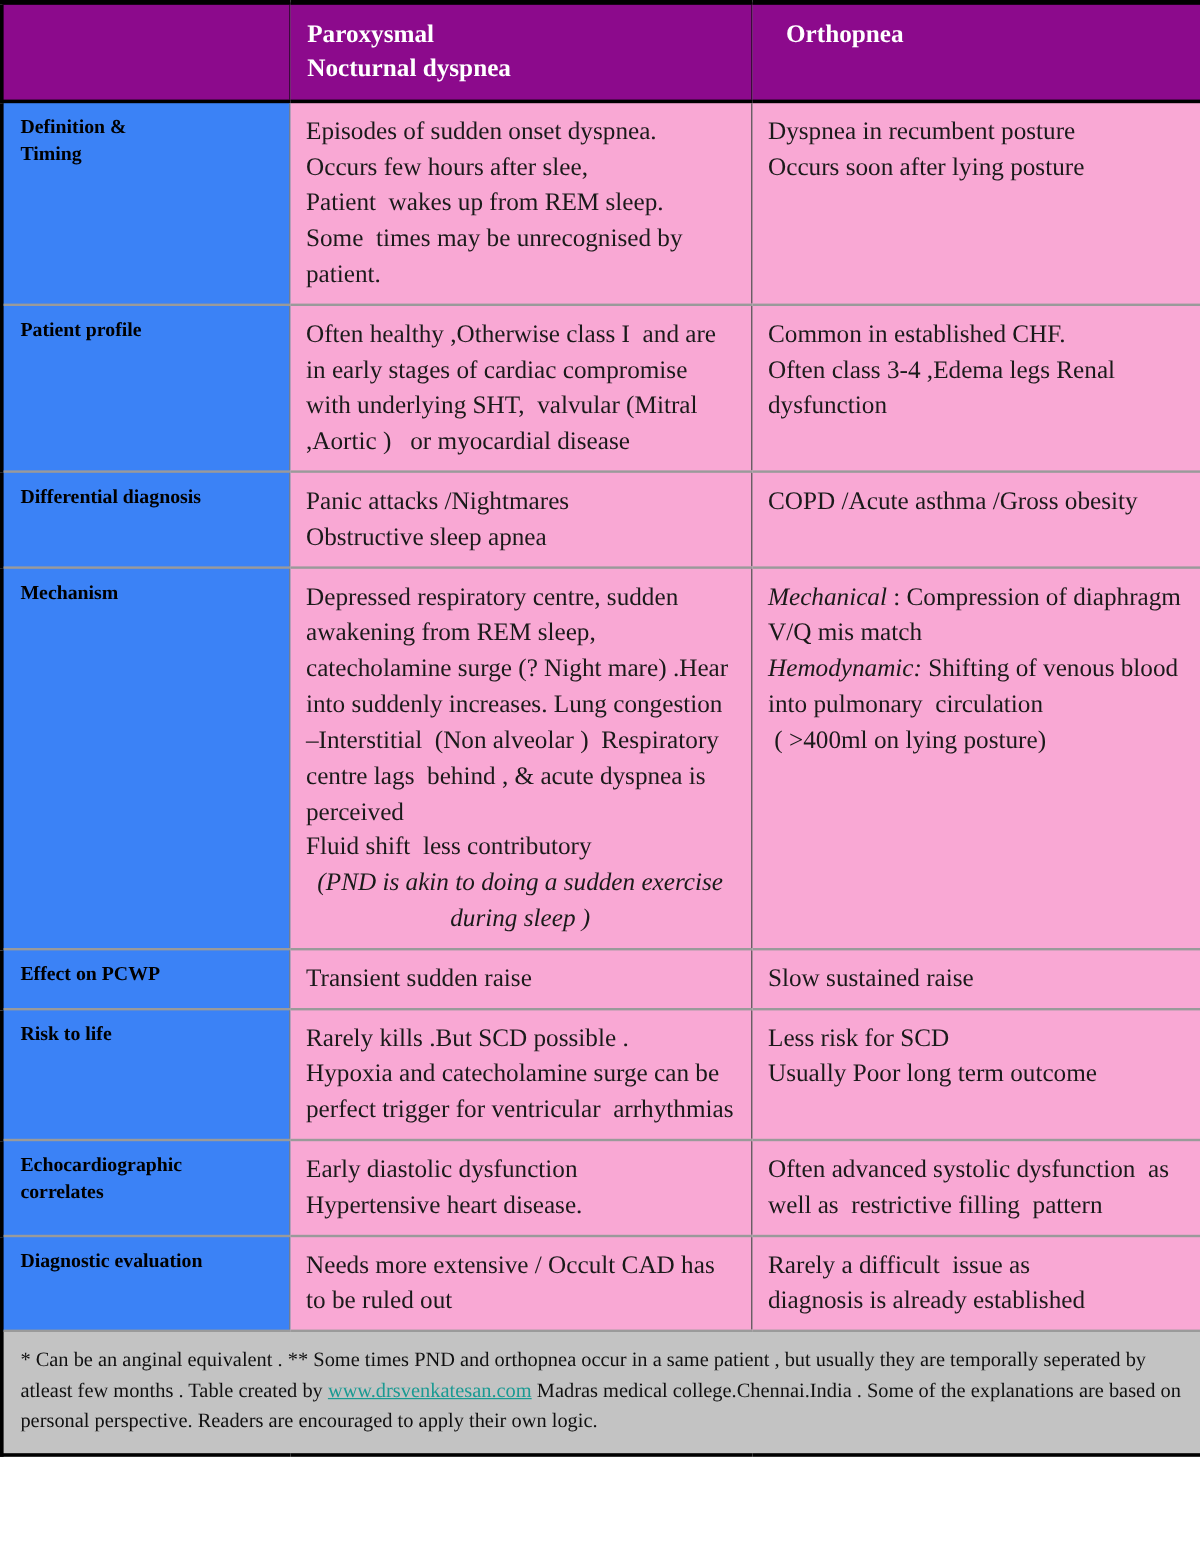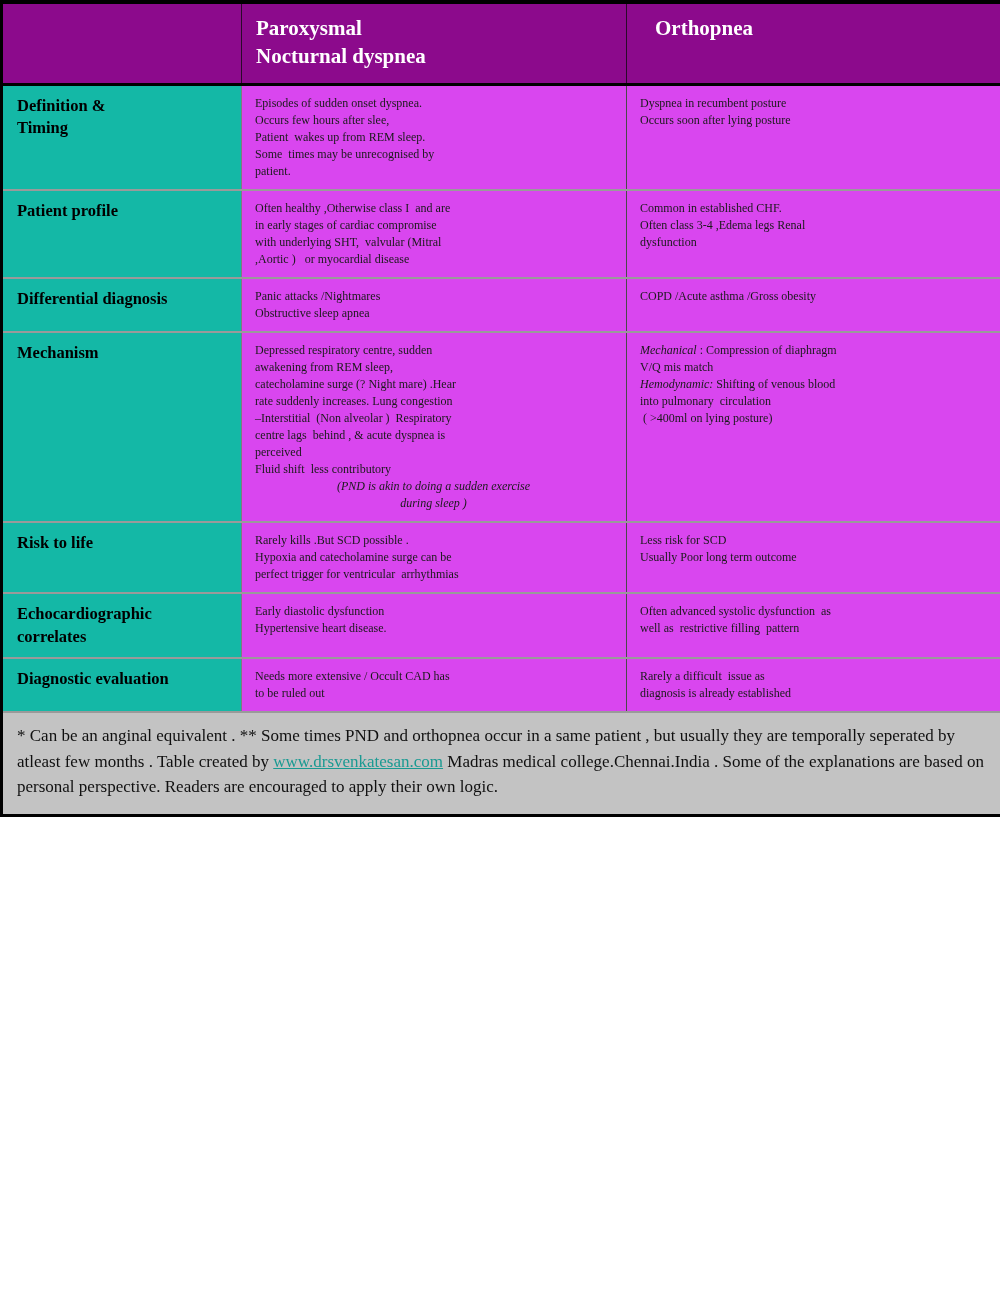--- a/index.html
+++ b/index.html
@@ -52,35 +52,35 @@
   tr.head-row th.head-blank {
     border-right: 1px solid #2a0a2a;
   }
   tr.head-row th:last-child { border-right: 3px solid #000000; }
   tr.head-row th.head-blank:first-child { border-left: 3px solid #000000; }
   tr.head-row th .htitle { display: block; }
   tr.head-row th.center-ish { padding-left: 28px; }
 
   
   td.lbl {
-    background: #14b8a6;
+    background: #3b82f6;
     font-weight: bold;
     font-size: 16.5px;
     line-height: 1.35;
     color: #000000;
     vertical-align: top;
     padding: 9px 10px 9px 14px;
     border-left: 3px solid #000000;
     border-right: 1px solid #7d7d7d;
     border-bottom: 2px solid #9a9a9a;
     border-top: 1px solid #9a9a9a;
   }
   td.val {
-    background: #d946ef;
-    font-size: 12px;
+    background: #f9a8d4;
+    font-size: 21px;
     line-height: 1.42;
     color: #1a1a1a;
     vertical-align: top;
     padding: 9px 14px 9px 13px;
     border-right: 1px solid #4a4a4a;
     border-bottom: 2px solid #9a9a9a;
     border-top: 1px solid #9a9a9a;
     margin-left: 36px;
   }
   td.val.last { border-right: 3px solid #000000; }
@@ -178,34 +178,45 @@
           </td>
         </tr>
         <tr>
           <td class="lbl">
             <span class="ln">Mechanism</span>
           </td>
           <td class="val">
             <span class="ln">Depressed respiratory centre, sudden</span>
             <span class="ln">awakening from REM sleep,</span>
             <span class="ln">catecholamine surge (? Night mare) .Hear</span>
-            <span class="ln">rate suddenly increases. Lung congestion</span>
+            <span class="ln">into suddenly increases. Lung congestion</span>
             <span class="ln">–Interstitial  (Non alveolar )  Respiratory</span>
             <span class="ln">centre lags  behind , &amp; acute dyspnea is</span>
             <span class="ln">perceived</span>
             <span class="ln">Fluid shift  less contributory</span>
             <span class="ln it">(PND is akin to doing a sudden exercise</span>
             <span class="ln it">during sleep )</span>
           </td>
           <td class="val last">
             <span class="ln"><span class="em">Mechanical</span><span> : Compression of diaphragm</span></span>
             <span class="ln"><span class="em"></span><span>V/Q mis match</span></span>
             <span class="ln"><span class="em">Hemodynamic:</span><span> Shifting of venous blood</span></span>
             <span class="ln"><span class="em"></span><span>into pulmonary  circulation</span></span>
             <span class="ln"><span class="em"></span><span> ( &gt;400ml on lying posture)</span></span>
+          </td>
+        </tr>
+        <tr>
+          <td class="lbl">
+            <span class="ln">Effect on PCWP</span>
+          </td>
+          <td class="val">
+            <span class="ln">Transient sudden raise</span>
+          </td>
+          <td class="val last">
+            <span class="ln">Slow sustained raise</span>
           </td>
         </tr>
         <tr>
           <td class="lbl">
             <span class="ln">Risk to life</span>
           </td>
           <td class="val">
             <span class="ln">Rarely kills .But SCD possible .</span>
             <span class="ln">Hypoxia and catecholamine surge can be</span>
             <span class="ln">perfect trigger for ventricular  arrhythmias</span>

